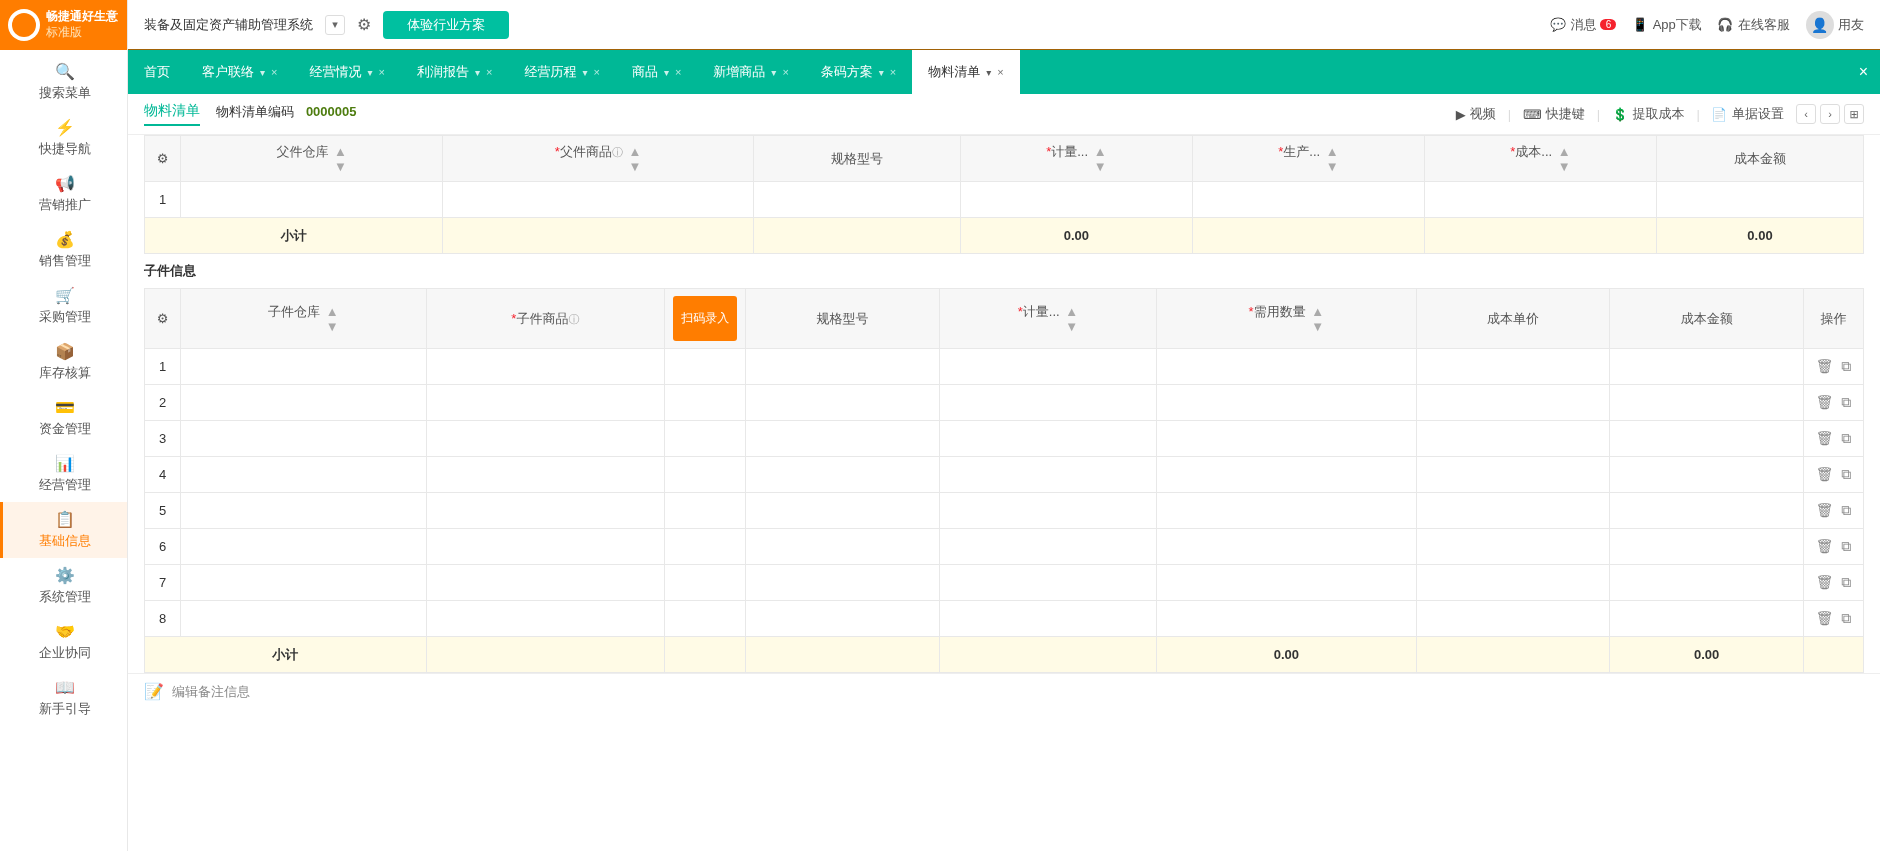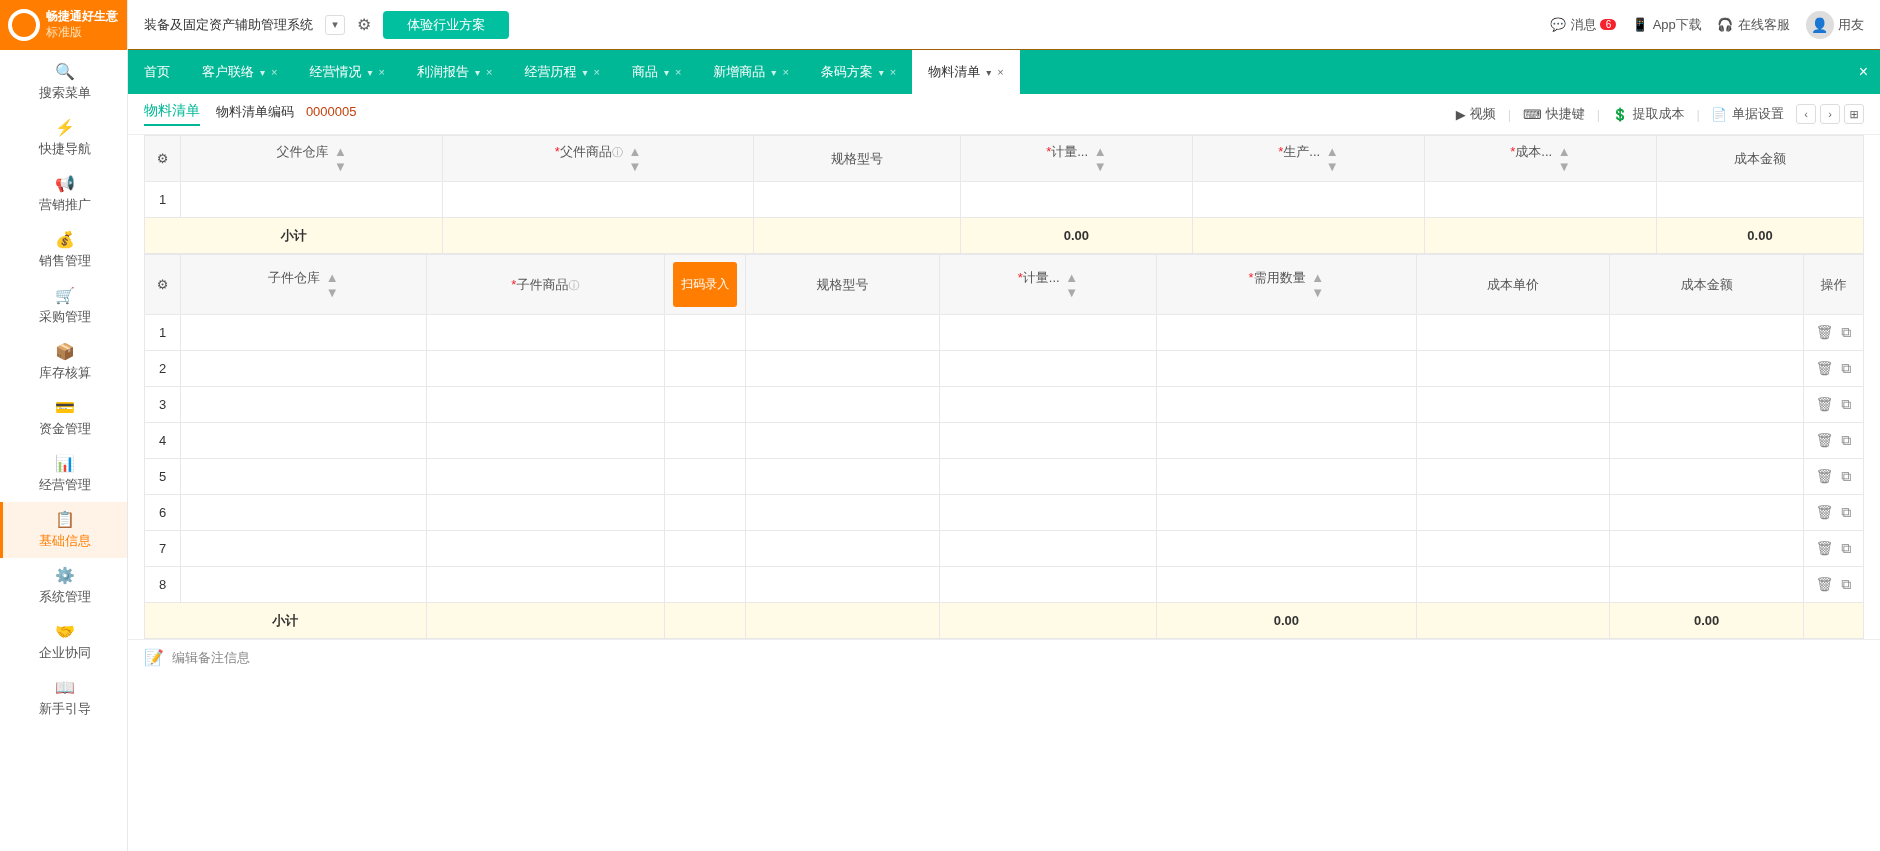--- a/index.html
+++ b/index.html
@@ -384,21 +384,21 @@
       </div>
     <div class="nav-close-btn">×</div>
   </div>
 
   <div class="content">
 
     <div class="sub-header">
       <span class="sub-header-tab active">物料清单</span>
       <span class="sub-header-tab">
         <span>物料清单编码</span>
-        <span style="margin-left:8px;color:#c2410c;font-weight:normal;">0000005</span>
+        <span style="margin-left:8px;color:#4d7c0f;font-weight:bold;">0000005</span>
       </span>
       <div class="sub-header-right">
         <div class="sub-header-right-item">
           <span>▶</span>
           <span>视频</span>
         </div>
         <span class="sub-header-divider">|</span>
         <div class="sub-header-right-item">
           <span>⌨</span>
           <span>快捷键</span>
@@ -483,20 +483,21 @@
             <td>0.00</td>
             <td></td>
             <td></td>
             <td>0.00</td>
           </tr>
         </tbody>
       </table>
 
     </div>
 
+    <div class="section-title">子件信息</div>
     <div class="table-wrapper">
       <table class="data-table">
         <thead>
           <tr>
             <th style="width:36px;">⚙</th>
             <th>
               <span>子件仓库</span>
               <span class="th-sort">
                   <span>▲</span>
                   <span>▼</span>

